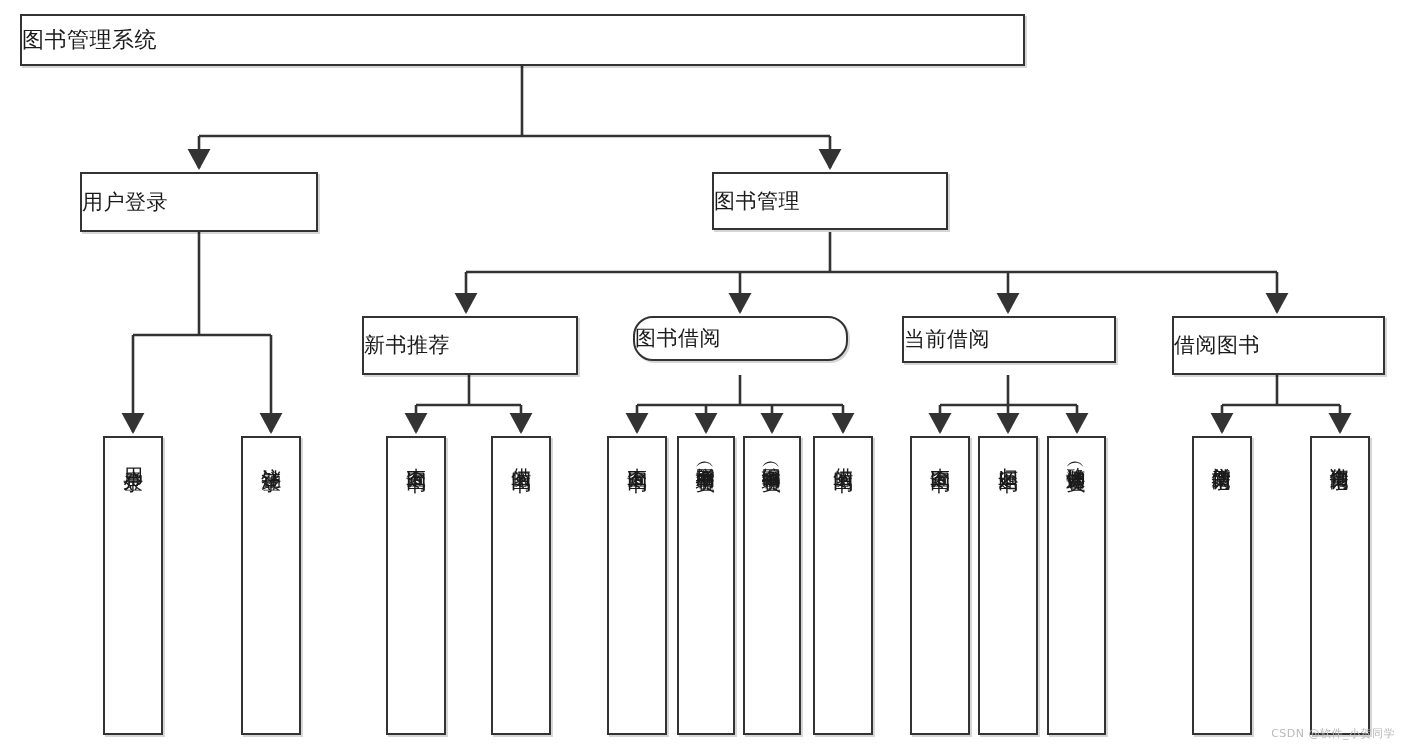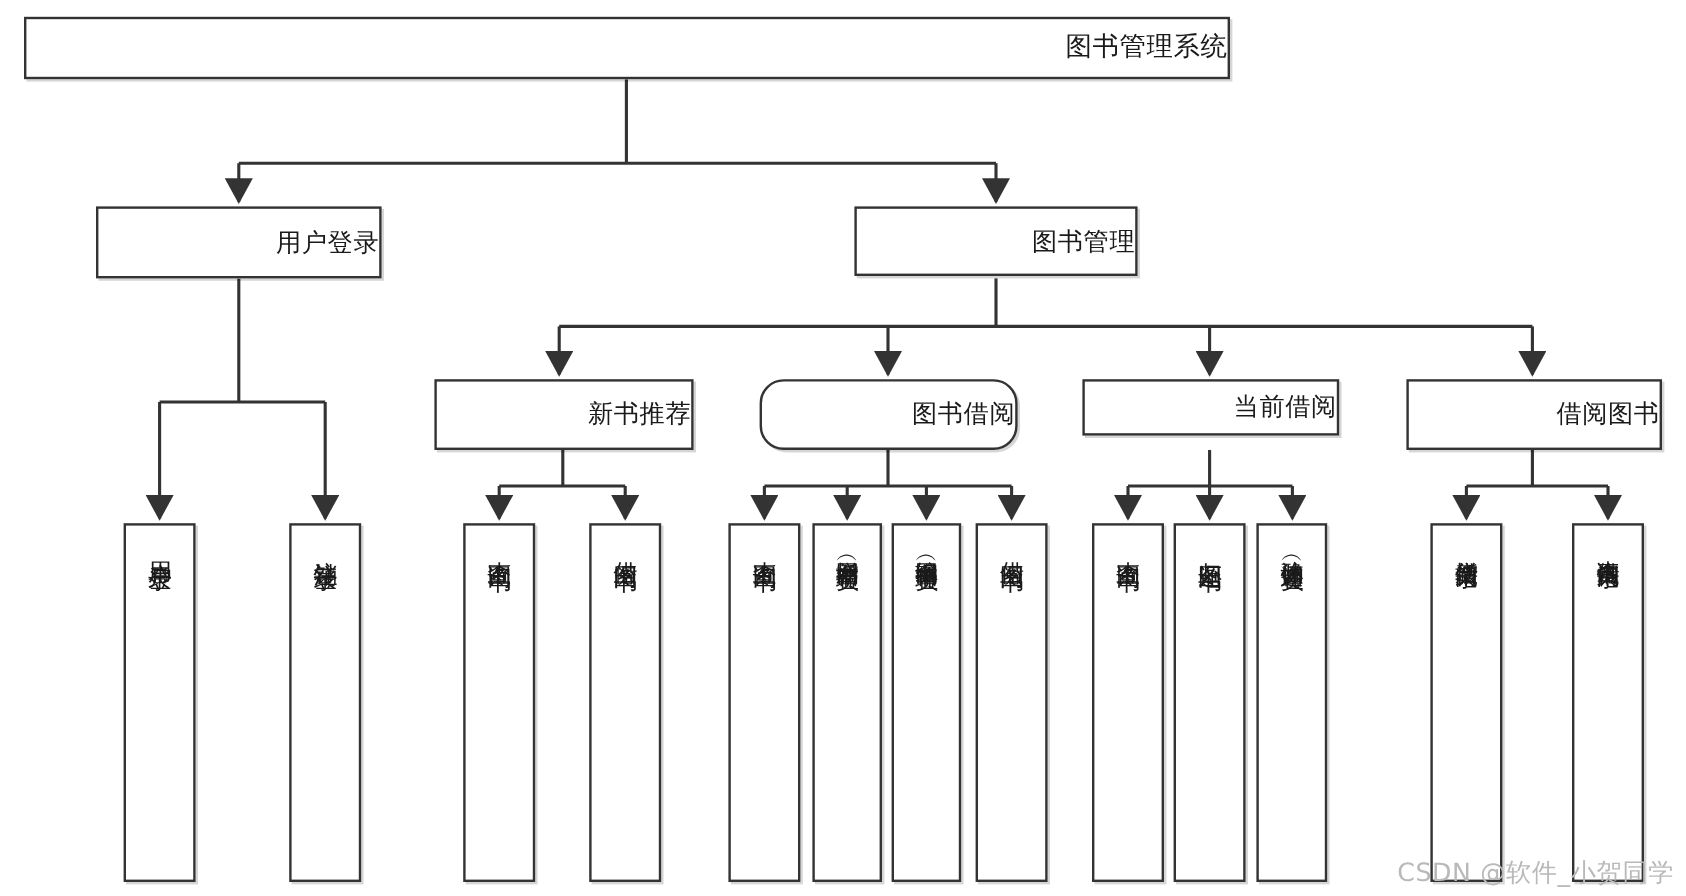--- a/index.html
+++ b/index.html
@@ -27,21 +27,21 @@
     pointer-events: none;
   }
   .node {
     position: absolute;
     box-sizing: border-box;
     background: #ffffff;
     border: 2px solid #333333;
     box-shadow: 2px 2px 0 rgba(0,0,0,0.16);
     display: flex;
     align-items: center;
-    justify-content: flex-end;
+    justify-content: flex-start;
     color: #1a1a1a;
     z-index: 2;
   }
   .node .label {
     display: block;
     text-align: center;
     line-height: 1.05;
     letter-spacing: 0.5px;
   }
   .node.horiz .label {
@@ -66,21 +66,21 @@
     height: auto;
   }
   .node.vert.tight .label {
     font-size: 19px;
     letter-spacing: 1px;
   }
   #watermark {
     position: absolute;
     right: 10px;
     bottom: 6px;
-    font-size: 21px;
+    font-size: 11px;
     color: #b9b9b9;
     letter-spacing: 0.5px;
     z-index: 5;
     white-space: nowrap;
   }
 </style>
 </head>
 <body>
 
 <div id="diagram-root">
@@ -142,21 +142,21 @@
   <div class="node horiz" style="left:80px; top:172px; width:238px; height:60px;">
     <span class="label">用户登录</span>
   </div>
   <div class="node horiz" style="left:712px; top:172px; width:236px; height:58px;">
     <span class="label">图书管理</span>
   </div>
 
   <div class="node horiz" style="left:362px; top:316px; width:216px; height:59px;">
     <span class="label">新书推荐</span>
   </div>
-  <div class="node horiz" style="left:633px; top:316px; width:215px; height:59px;border-radius:20px;">
+  <div class="node horiz" style="left:633px; top:316px; width:215px; height:45px;border-radius:20px;">
     <span class="label">图书借阅</span>
   </div>
   <div class="node horiz" style="left:902px; top:316px; width:214px; height:47px;">
     <span class="label">当前借阅</span>
   </div>
   <div class="node horiz" style="left:1172px; top:316px; width:213px; height:59px;">
     <span class="label">借阅图书</span>
   </div>
 
   <div class="node vert" style="left:103px; top:436px; width:60px; height:299px;">

